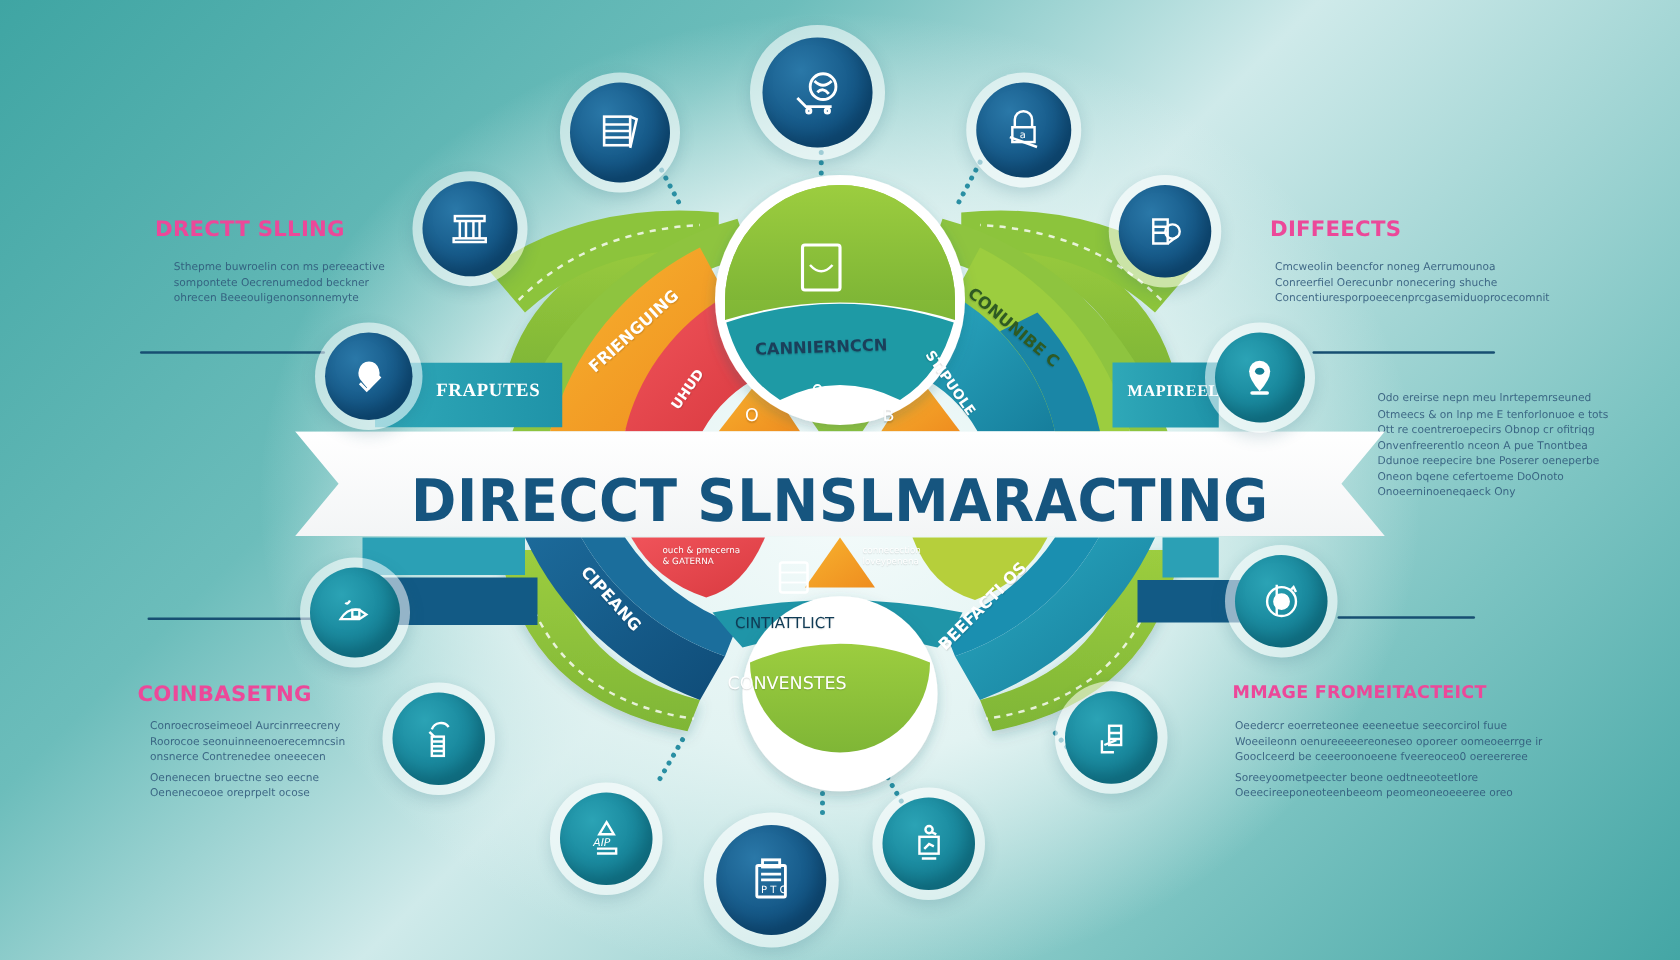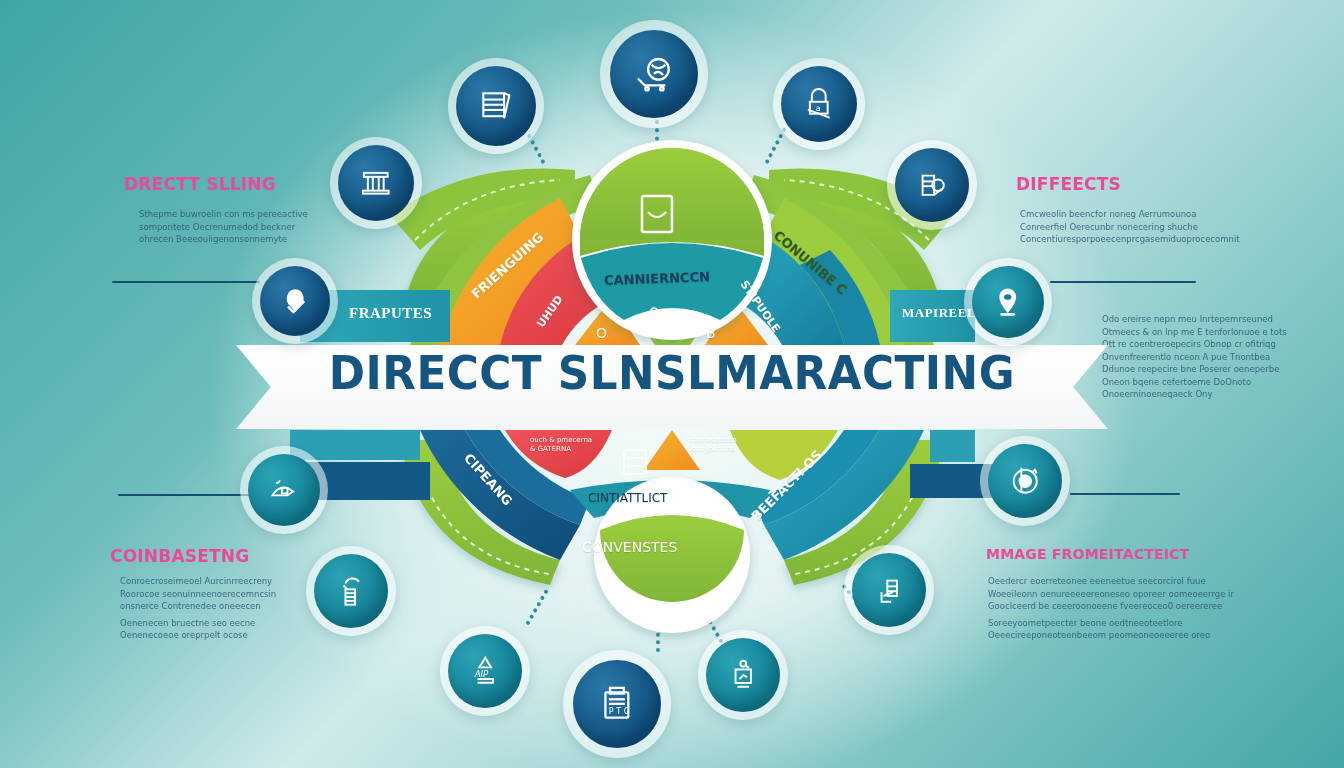--- a/index.html
+++ b/index.html
@@ -66,21 +66,21 @@
   }
   .banner-side-label {
     position: absolute; color: #ffffff; font-family: "Liberation Serif", serif;
     font-size: 15px; font-weight: bold; letter-spacing: 0.5px;
   }
   .main-banner {
     position: absolute; left: 236px; top: 345px; width: 872px; height: 84px;
     background: linear-gradient(180deg, #ffffff 0%, #f3f5f6 100%);
     clip-path: polygon(0 0, 100% 0, 96% 50%, 100% 100%, 0 100%, 4% 50%);
     box-shadow: 0 6px 12px rgba(0,0,0,0.15);
-    display: flex; align-items: flex-start; justify-content: center;
+    display: flex; align-items: flex-end; justify-content: center;
   }
   .main-banner-text {
     font-family: "DejaVu Sans", sans-serif; font-weight: bold;
     font-size: 47px; color: #16557f; letter-spacing: 0.5px;
     transform: scaleX(0.93);
   }
 </style>
 </head>
 <body>
 

